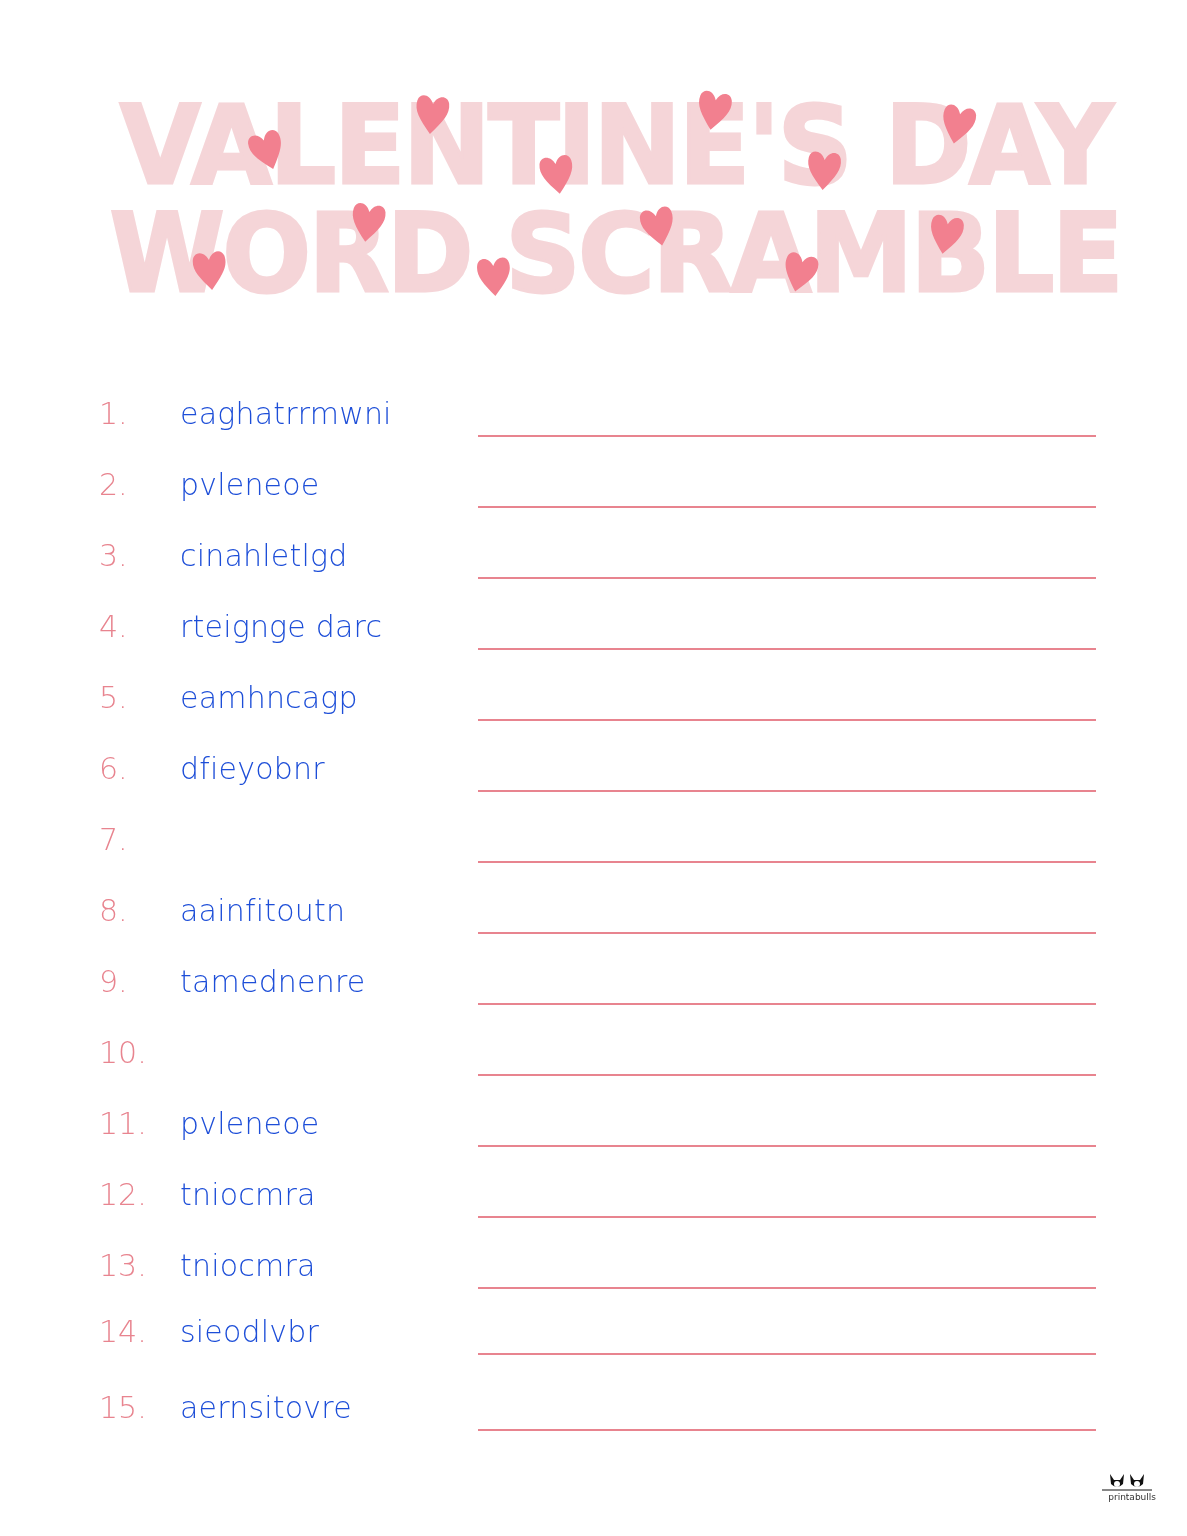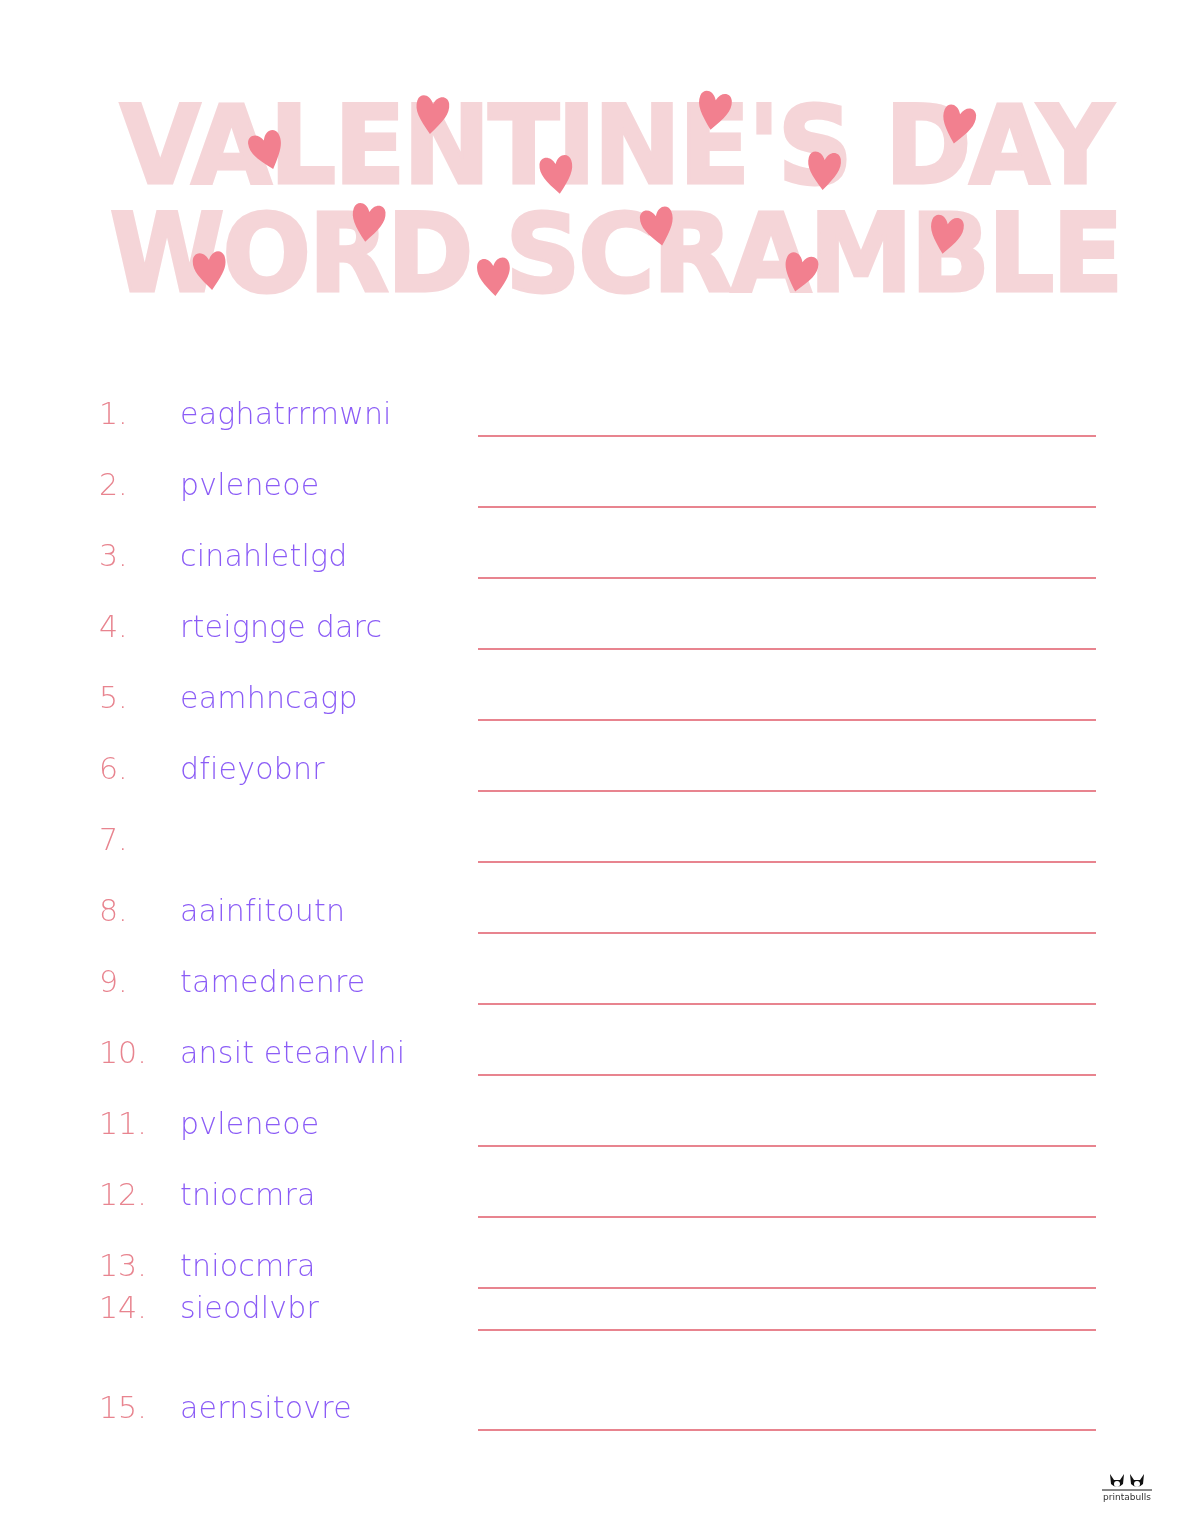--- a/index.html
+++ b/index.html
@@ -5,24 +5,24 @@
   html, body { margin: 0; padding: 0; background: #ffffff; }
   body { width: 1187px; height: 1536px; position: relative; overflow: hidden; font-family: "DejaVu Sans", sans-serif; }
   .title-wrap { position: absolute; left: 0; top: 80px; width: 1187px; height: 240px; margin-left: 22px; }
   .title-line { position: absolute; left: 0; width: 1187px; text-align: center; font-family: "DejaVu Sans", sans-serif; font-weight: 900; color: #f5d5d8; letter-spacing: -2px; -webkit-text-stroke: 3px #f5d5d8; }
   .title-line.l1 { top: 10px; font-size: 104px; line-height: 110px; transform: scaleY(1.05); }
   .title-line.l2 { top: 118px; font-size: 104px; line-height: 110px; transform: scaleY(1.05); }
   .heart { position: absolute; width: 40px; height: 44px; }
   .list { position: absolute; left: 0; top: 380px; width: 1187px; }
   .row { position: absolute; left: 0; width: 1187px; height: 71px; }
   .num { position: absolute; left: 99px; top: 16px; font-size: 30px; color: #e8848f; font-family: "DejaVu Sans", sans-serif; font-weight: 300; }
-  .word { position: absolute; left: 180px; top: 16px; font-size: 30px; color: #8b5cf6; font-family: "DejaVu Sans", sans-serif; font-weight: 300; letter-spacing: 0.2px; }
+  .word { position: absolute; left: 180px; top: 16px; font-size: 30px; color: #1d4ed8; font-family: "DejaVu Sans", sans-serif; font-weight: 300; letter-spacing: 0.2px; }
   .line { position: absolute; left: 478px; top: 55px; width: 618px; height: 0; border-top: 2px solid #e8848f; }
   .logo { position: absolute; left: 1098px; top: 1470px; width: 58px; height: 36px; }
-  .logo-text { position: absolute; left: 0; top: 22px; width: 58px; text-align: center; font-size: 9px; color: #333; font-family: "DejaVu Sans", sans-serif; }
+  .logo-text { position: absolute; left: 0; top: 22px; width: 58px; text-align: right; font-size: 9px; color: #333; font-family: "DejaVu Sans", sans-serif; }
 </style>
 </head>
 <body>
 
 <div class="title-wrap">
   <div class="title-line l1">VALENTINE'S DAY</div>
   <div class="title-line l2">WORD SCRAMBLE</div>
 
   <svg class="heart" style="left:225px;top:48px;transform:rotate(-18deg)" viewBox="0 0 40 44">
       <path d="M20 42 C8 28 2 20 4 10 C6 2 16 2 20 12 C24 2 34 2 36 10 C38 20 32 28 20 42 Z" fill="#f2808f"></path>
@@ -102,39 +102,38 @@
     <span class="word">aainfitoutn</span>
     <div class="line"></div>
   </div>
   <div class="row" style="top:568px">
     <span class="num">9.</span>
     <span class="word">tamednenre</span>
     <div class="line"></div>
   </div>
   <div class="row" style="top:639px">
     <span class="num">10.</span>
-    <span class="word">ansit eteanvlni</span>
     <div class="line"></div>
   </div>
   <div class="row" style="top:710px">
     <span class="num">11.</span>
     <span class="word">pvleneoe</span>
     <div class="line"></div>
   </div>
   <div class="row" style="top:781px">
     <span class="num">12.</span>
     <span class="word">tniocmra</span>
     <div class="line"></div>
   </div>
   <div class="row" style="top:852px">
     <span class="num">13.</span>
     <span class="word">tniocmra</span>
     <div class="line"></div>
   </div>
-  <div class="row" style="top:894px">
+  <div class="row" style="top:918px">
     <span class="num">14.</span>
     <span class="word">sieodlvbr</span>
     <div class="line"></div>
   </div>
   <div class="row" style="top:994px">
     <span class="num">15.</span>
     <span class="word">aernsitovre</span>
     <div class="line"></div>
   </div>
 </div>

